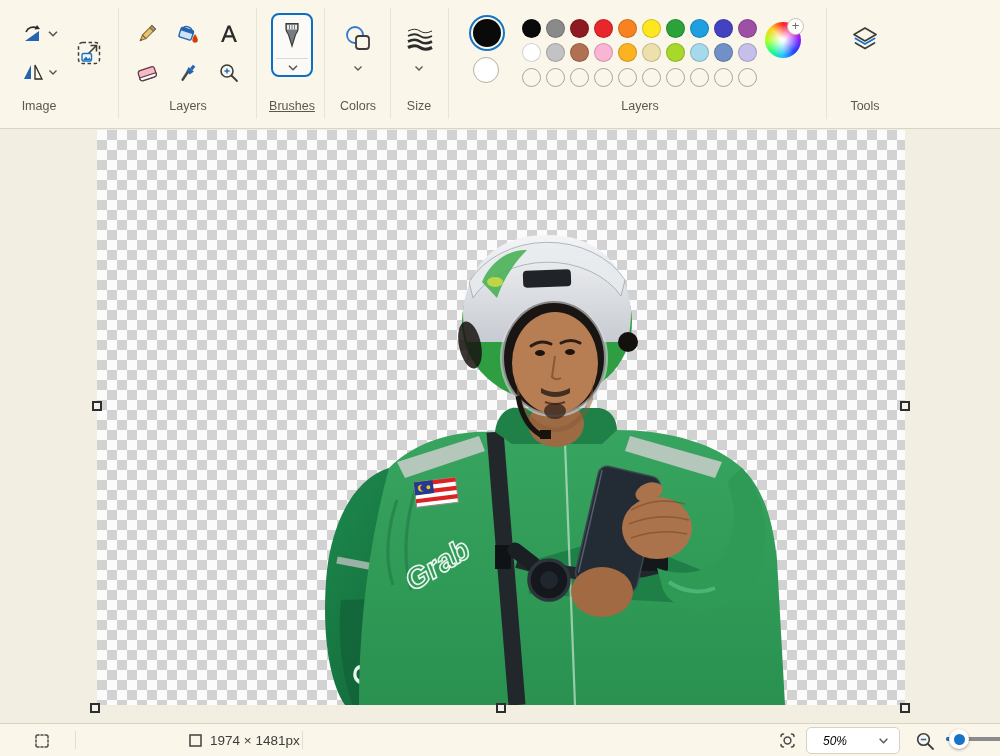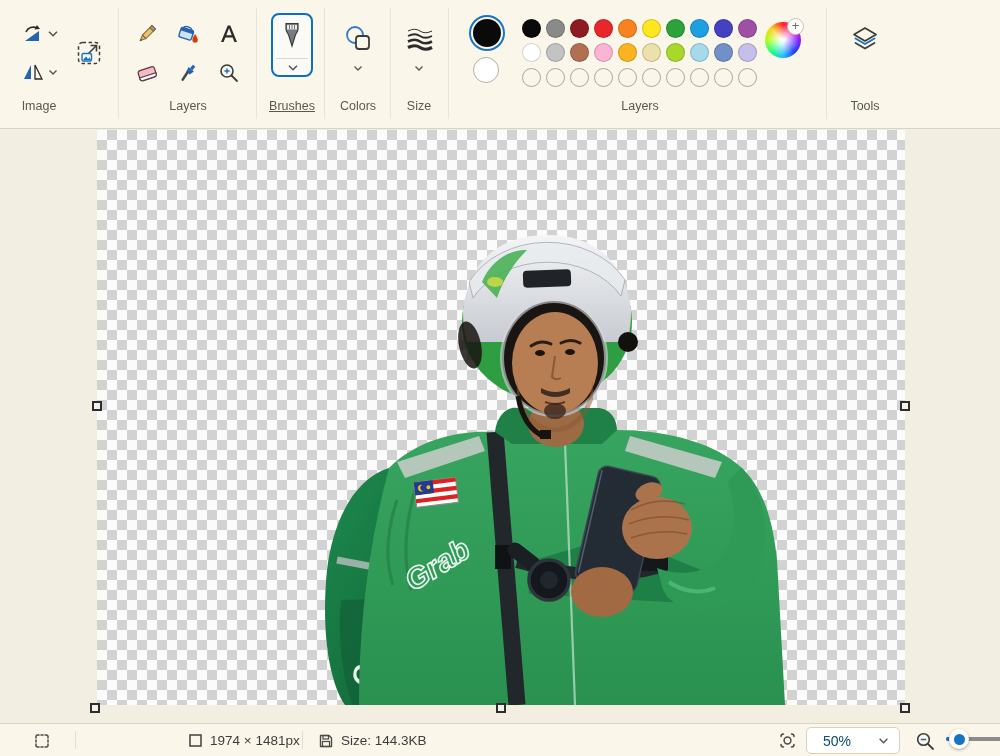--- a/index.html
+++ b/index.html
@@ -36,21 +36,21 @@
   .canvas { position:absolute; left:97px; top:0; width:808px; height:575px;
     background: conic-gradient(#d2d2d2 90deg, #fbfbfb 90deg 180deg, #d2d2d2 180deg 270deg, #fbfbfb 270deg);
     background-size:20px 20px; }
   .handle { position:absolute; width:10px; height:10px; background:#f4f2ec; border:2px solid #2e2e2e; z-index:6; }
 
   
   .statusbar { position:absolute; left:0; top:723px; width:1000px; height:33px; background:#faf7ea; border-top:1px solid #d8d4c5; font-size:13.5px; color:#3c3c3c; z-index:5; }
   .sb-sep { position:absolute; top:7px; bottom:7px; width:1px; background:#e3decd; }
   .sb-item { position:absolute; display:flex; align-items:center; gap:7px; height:33px; }
   .zoom-select { position:absolute; left:806px; top:3px; width:94px; height:27px; background:#fff; border:1px solid #d6d2c3; border-radius:5px; display:flex; align-items:center; padding:0 10px 0 16px; }
-  .zoom-select span { flex:1; font-size:14px; color:#0c4a6e; }
+  .zoom-select span { flex:1; font-size:12px; color:#000000;font-style:italic; }
   .slider-track { position:absolute; left:946px; top:737px; width:60px; height:4px; background:#8c8c8c; border-radius:2px; z-index:6; }
   .slider-fill { position:absolute; left:946px; top:737px; width:10px; height:4px; background:#1673c6; border-radius:2px; z-index:6; }
   .slider-thumb { position:absolute; left:949px; top:729px; width:20px; height:20px; border-radius:50%; background:#fff; box-shadow:0 1px 3px rgba(0,0,0,.35); z-index:7; display:flex; align-items:center; justify-content:center; }
   .slider-thumb::after { content:""; width:11px; height:11px; border-radius:50%; background:#1673c6; }
 </style>
 </head>
 <body>
 
 <div class="toolbar">
 
@@ -347,28 +347,20 @@
   <div class="sb-sep" style="left:75px;"></div>
 
   <div class="sb-item" style="left:188px;">
     <svg width="15" height="15" viewBox="0 0 15 15">
       <rect x="2" y="2" width="11" height="11" fill="none" stroke="#4a4a4a" stroke-width="1.6"></rect>
     </svg>
     <span>1974 × 1481px</span>
   </div>
   <div class="sb-sep" style="left:302px;"></div>
 
-  <div class="sb-item" style="left:318px;">
-    <svg width="16" height="16" viewBox="0 0 16 16">
-      <path d="M2.5 2.5 L11 2.5 L13.5 5 L13.5 13.5 L2.5 13.5 Z" fill="none" stroke="#4a4a4a" stroke-width="1.4" stroke-linejoin="round"></path>
-      <rect x="5" y="2.5" width="5.5" height="3.5" fill="none" stroke="#4a4a4a" stroke-width="1.2"></rect>
-      <rect x="4.5" y="8.5" width="7" height="5" fill="none" stroke="#4a4a4a" stroke-width="1.2"></rect>
-    </svg>
-    <span>Size: 144.3KB</span>
-  </div>
 
   <div class="sb-item" style="left:778px;">
     <svg width="19" height="19" viewBox="0 0 19 19">
       <path d="M5.5 3 C3.5 3 3 4 3 5.5 M13.5 3 C15.5 3 16 4 16 5.5 M5.5 16 C3.5 16 3 15 3 13.5 M13.5 16 C15.5 16 16 15 16 13.5" fill="none" stroke="#4a4a4a" stroke-width="1.5" stroke-linecap="round"></path>
       <circle cx="9.5" cy="9.5" r="3.4" fill="none" stroke="#4a4a4a" stroke-width="1.5"></circle>
     </svg>
   </div>
 
   <div class="zoom-select">
     <span>50%</span>

